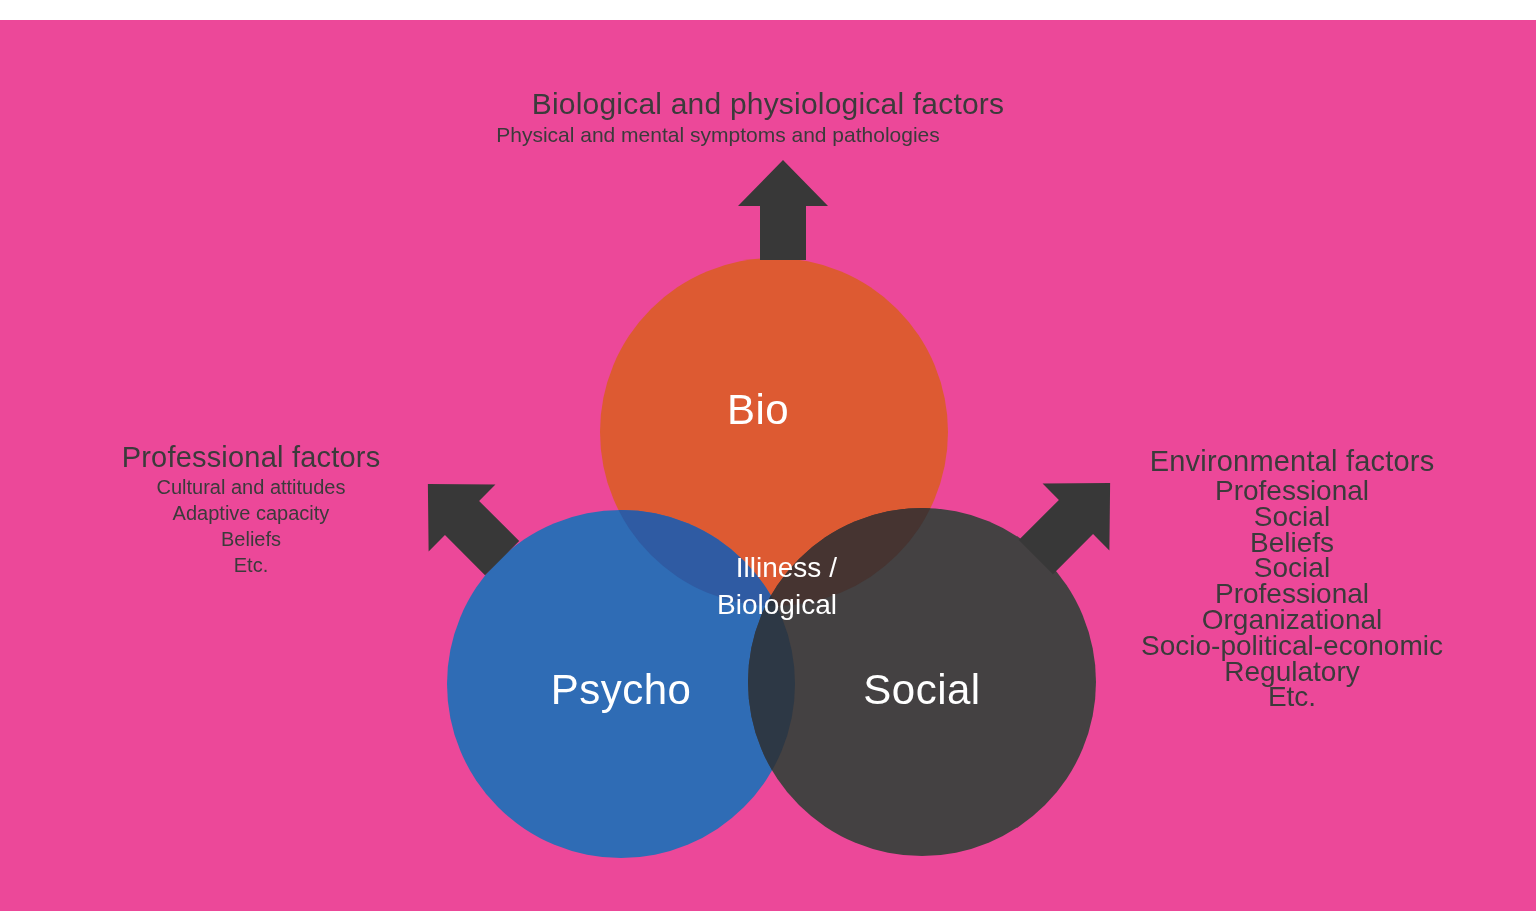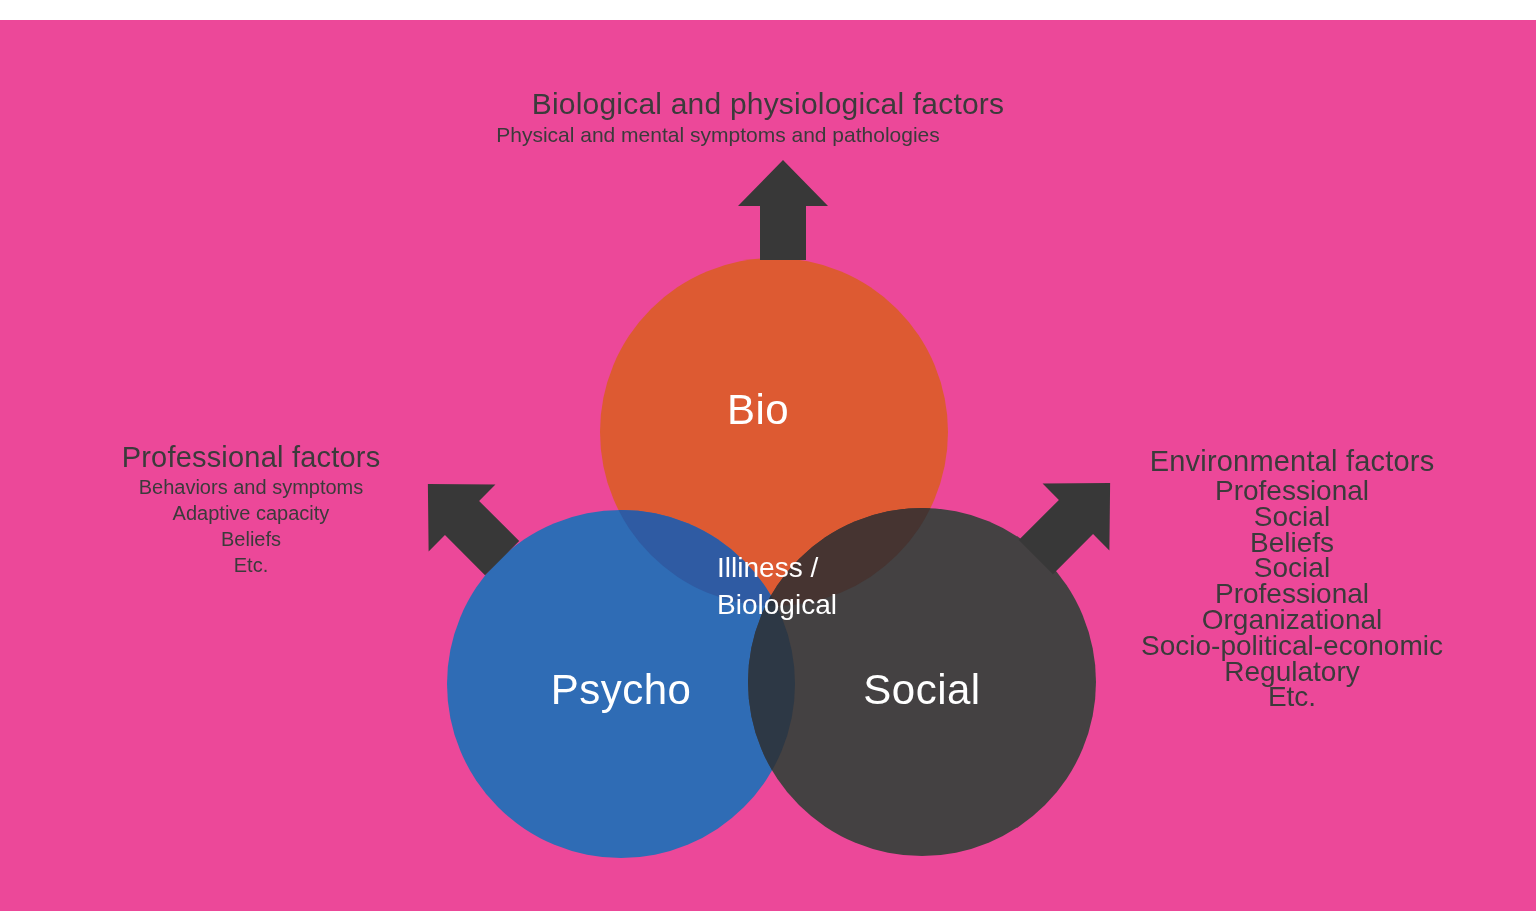--- a/index.html
+++ b/index.html
@@ -29,21 +29,21 @@
     position:absolute; transform:translate(-50%,-50%);
     color:#ffffff; font-size:42px; line-height:1; letter-spacing:0.5px;
     white-space:nowrap; font-weight:400;
   }
   .label-bio    { left:758px; top:390px; }
   .label-psycho { left:621px; top:670px;text-align:right; }
   .label-social { left:922px; top:670px; }
 
   .center-label {
     position:absolute; left:777px; top:529px; transform:translateX(-50%);
-    color:#ffffff; font-size:28px; line-height:37px; text-align:left;
+    color:#ffffff; font-size:28px; line-height:37px; text-align:right;
     white-space:nowrap;
   }
 </style>
 </head>
 <body>
 
 <div class="stage">
 
   <svg class="layer" width="1536" height="911" viewBox="0 0 1536 911">
     <defs>
@@ -79,21 +79,21 @@
     <use href="#block-arrow" transform="translate(465,501) rotate(-45) scale(1.05)" fill="#383838"></use>
     <use href="#block-arrow" transform="translate(1073,500) rotate(45) scale(1.05)" fill="#383838"></use>
   </svg>
 
   <div class="top-heading">Biological and physiological factors</div>
   <div class="top-sub">Physical and mental symptoms and pathologies</div>
 
   <div class="factor-block left">
     <div class="factor-heading">Professional factors</div>
     <div class="factor-items left-items">
-      <div>Behaviors and symptoms</div>
+      <div>Cultural and attitudes</div>
       <div>Adaptive capacity</div>
       <div>Beliefs</div>
       <div>Etc.</div>
     </div>
   </div>
 
   <div class="factor-block right">
     <div class="factor-heading">Environmental factors</div>
     <div class="factor-items right-items">
       <div>Professional</div>

